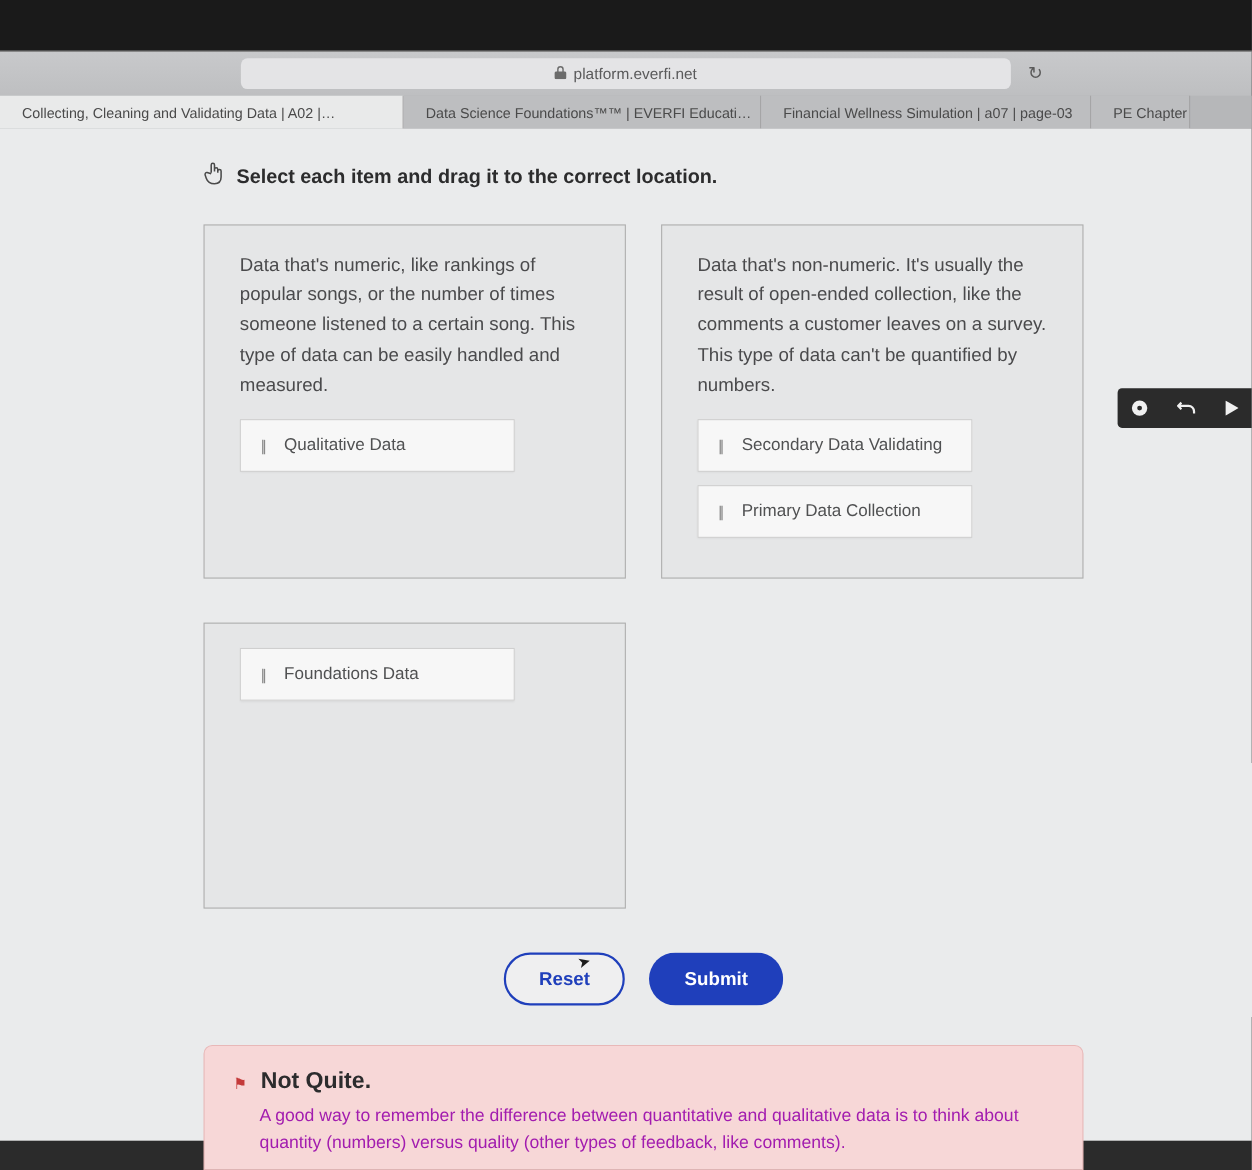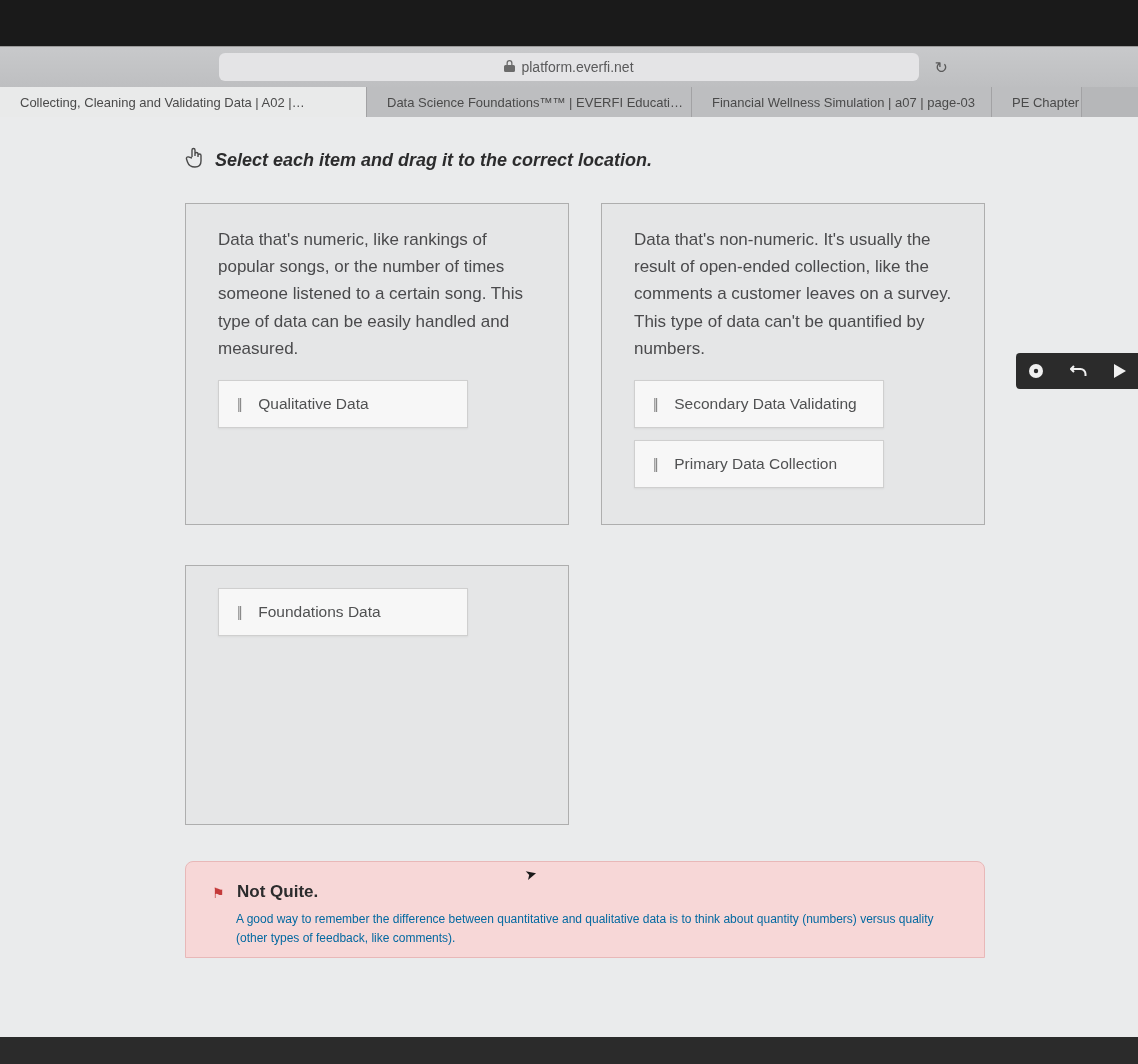--- a/index.html
+++ b/index.html
@@ -76,21 +76,20 @@
     }
     .content {
       width: 800px;
       margin-left: 185px;
     }
     .prompt {
       display: flex;
       align-items: center;
       gap: 10px;
       margin-bottom: 30px;
-      font-style: italic;
     }
     .prompt-icon { color: #4a4a4a; }
     .prompt-text {
       font-size: 18px;
       font-weight: 700;
       color: #2c2c2d;
     }
     .grid {
       display: grid;
       grid-template-columns: 1fr 1fr;
@@ -159,28 +158,28 @@
       position: relative;
     }
     .feedback-flag {
       color: #c43a3a;
       font-size: 14px;
       vertical-align: middle;
       margin-right: 8px;
     }
     .feedback-title {
       display: inline;
-      font-size: 17px;
+      font-size: 21px;
       font-weight: 700;
       color: #2c2c2d;
       text-align: center;
     }
     .feedback-body {
-      font-size: 12px;
-      color: #0369a1;
+      font-size: 16px;
+      color: #a21caf;
       line-height: 1.55;
       margin: 8px 0 0 24px;
     }
     .control-bar {
       position: absolute;
       right: 0;
       top: 236px;
       background: #2b2b2b;
       border-radius: 4px 0 0 4px;
       display: flex;
@@ -269,20 +268,24 @@
 
       <div class="drop-card">
         <div class="drag-chip">
           <span class="grip">||</span>
           <span>Foundations Data</span>
         </div>
       </div>
 
     </div>
 
+    <div class="buttons-row">
+      <button class="btn btn-reset">Reset</button>
+      <button class="btn btn-submit">Submit</button>
+    </div>
 
     <div class="feedback">
       <span class="feedback-flag">⚑</span>
       <span class="feedback-title">Not Quite.</span>
       <p class="feedback-body">A good way to remember the difference between quantitative and qualitative data is to think about quantity (numbers) versus quality (other types of feedback, like comments).</p>
     </div>
 
   </div>
 
   <div class="control-bar">

